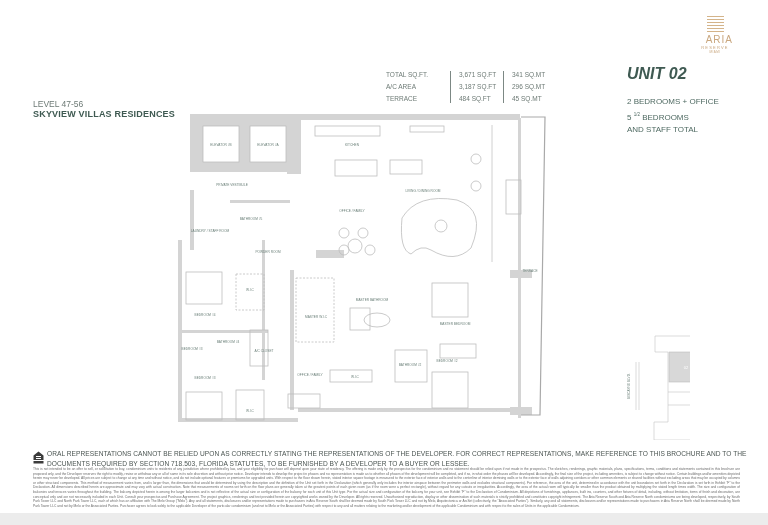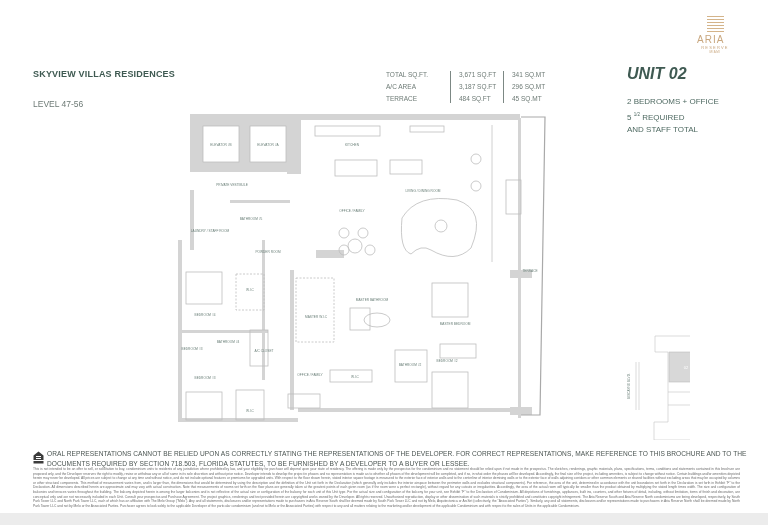--- a/index.html
+++ b/index.html
@@ -1,29 +1,29 @@
 <!DOCTYPE html>
 <html><head>
 <meta charset="utf-8">
 <style>
   html, body { margin:0; padding:0; }
   body { width:768px; height:525px; background:#f1f1f1; position:relative; overflow:hidden; font-family:"Liberation Sans", sans-serif; }
   .page { position:absolute; left:0; top:0; width:768px; height:513px; background:#fff; }
   .bottom-strip { position:absolute; left:0; top:513px; width:768px; height:12px; background:#ececec; }
-  .green { color:#3f5a52; }
+  .green { color:#3f5a52;margin-top:40px; }
   .gray { color:#6d7a75; }
   .project-name { position:absolute; left:33px; top:69px; font-size:9px; font-weight:bold; letter-spacing:0.2px; }
   .level { position:absolute; left:33px; top:99px; font-size:8.5px; }
   .areas { position:absolute; left:386px; top:69px; font-size:6.5px; line-height:12px; color:#6d7a75; }
   .areas .col { position:absolute; top:0; white-space:nowrap; }
   .areas .sep { position:absolute; top:2px; width:1px; height:32px; background:#7c8884; }
   .logo { position:absolute; left:697px; top:16px; width:36px; }
   .logo .stripes { width:17px; margin:0 auto; }
   .logo .stripes div { height:1px; background:#d4b48a; margin-bottom:2px; }
-  .logo .word { font-size:10px; color:#c9a77f; text-align:left; letter-spacing:1px; margin-top:1px; font-family:"Liberation Sans", sans-serif; }
+  .logo .word { font-size:10px; color:#c9a77f; text-align:right; letter-spacing:1px; margin-top:1px; font-family:"Liberation Sans", sans-serif; }
   .logo .sub { font-size:4px; color:#c9a77f; text-align:center; letter-spacing:1.2px; }
   .logo .city { font-size:3px; color:#c9a77f; text-align:center; letter-spacing:0.5px; }
   .unit-title { position:absolute; left:627px; top:65px; font-size:16px; font-weight:bold; color:#3f5a52;font-style:italic; }
   .unit-desc { position:absolute; left:627px; top:96px; font-size:8px; line-height:12.5px; color:#4f6a62; }
   .unit-desc sup { font-size:4.5px; }
   .plan { position:absolute; left:150px; top:110px; width:540px; height:330px; }
   .disclaimer { position:absolute; left:33px; top:449px; width:715px; }
   .house-icon { position:absolute; left:0; top:2px; width:11px; height:13px; }
   .disc-headline { margin-left:14px; font-size:6.6px; color:#4a5451; line-height:9.5px; letter-spacing:0.05px; }
   .fine { position:absolute; left:33px; top:467px; width:707px; font-size:3.3px; line-height:4.6px; color:#6b6b6b; text-align:justify; }
@@ -67,21 +67,21 @@
         <div></div>
     </div>
     <div class="word">ARIA</div>
     <div class="sub">RESERVE</div>
     <div class="city">MIAMI</div>
   </div>
 
   <div class="unit-title">UNIT 02</div>
   <div class="unit-desc">
     <div>2 BEDROOMS + OFFICE</div>
-    <div><span>5</span> <sup>1/2</sup> <span>REQUIRED</span></div>
+    <div><span>5</span> <sup>1/2</sup> <span>BEDROOMS</span></div>
     <div>AND STAFF TOTAL</div>
   </div>
 
   <svg class="plan" viewBox="150 110 540 330" width="540" height="330" xmlns="http://www.w3.org/2000/svg">
     <g fill="#d4d4d4" stroke="none">
 
       <rect x="190" y="114" width="330" height="6"></rect>
 
       <rect x="190" y="114" width="100" height="58"></rect>
       <rect x="287" y="114" width="14" height="60"></rect>

